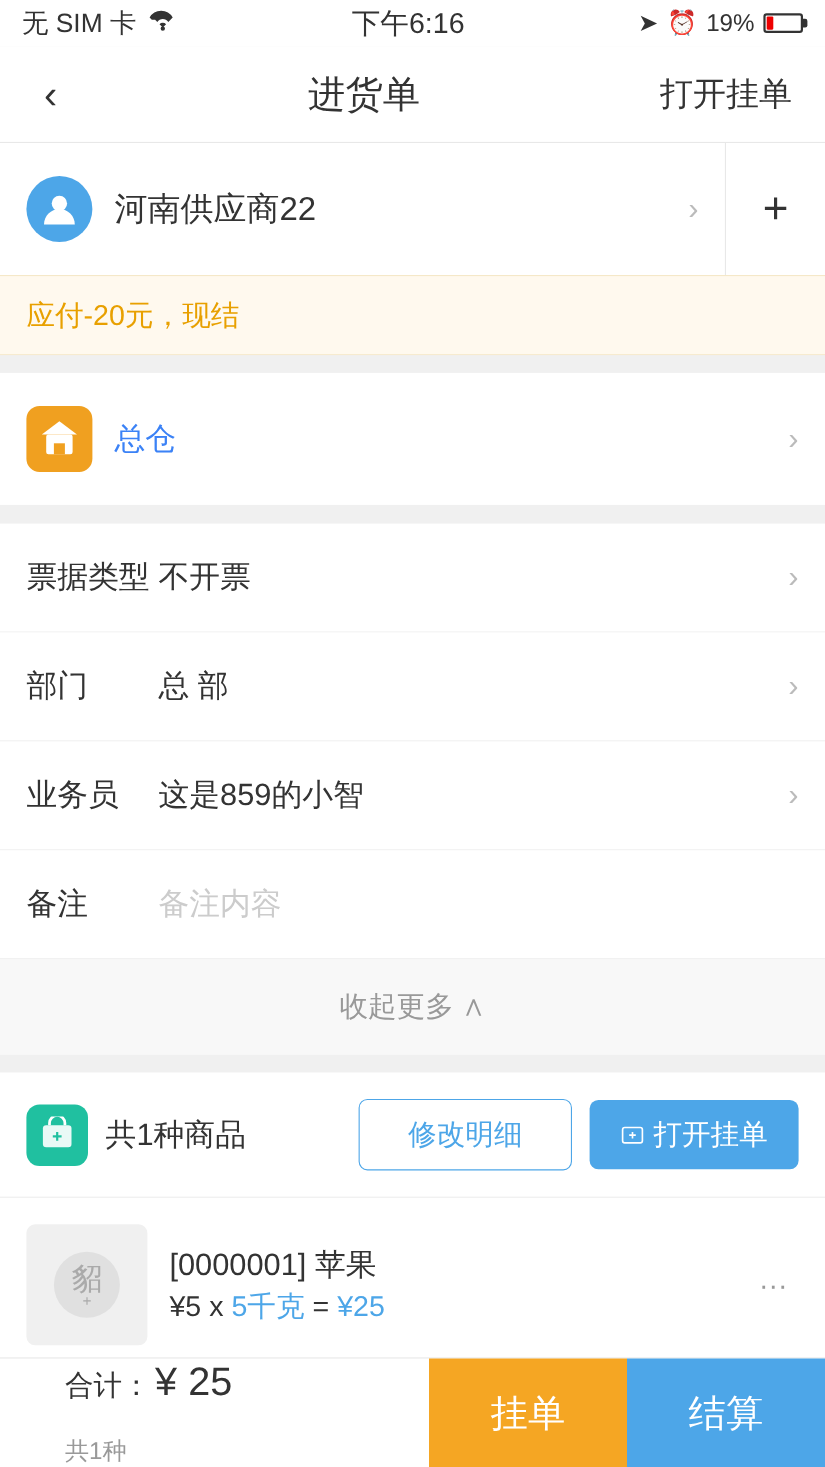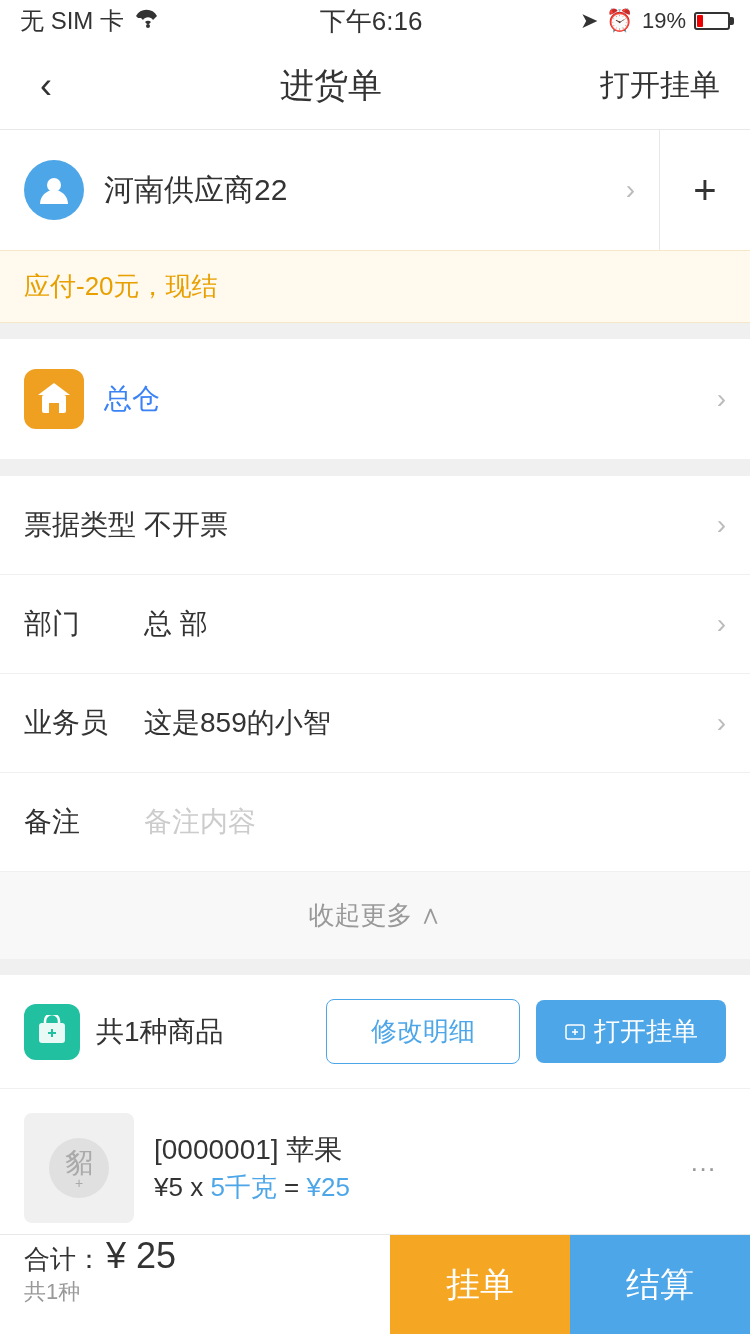--- a/index.html
+++ b/index.html
@@ -301,22 +301,23 @@
       height: 100px;
       display: flex;
       align-items: stretch;
       background: #fff;
       border-top: 1px solid #e8e8e8;
     }
     .bottom-total {
       flex: 1;
       display: flex;
       flex-direction: column;
-      justify-content: flex-start;
+      justify-content: space-between;
       padding: 0 24px;
+      margin-left: 35px;
     }
     .total-label { font-size: 26px; color: #333; }
     .total-amount { font-size: 36px; color: #333; font-weight: 400; }
     .total-sub { font-size: 22px; color: #999; }
     .btn-hang {
       width: 180px;
       background: #f5a623;
       color: #fff;
       border: none;
       font-size: 34px;

